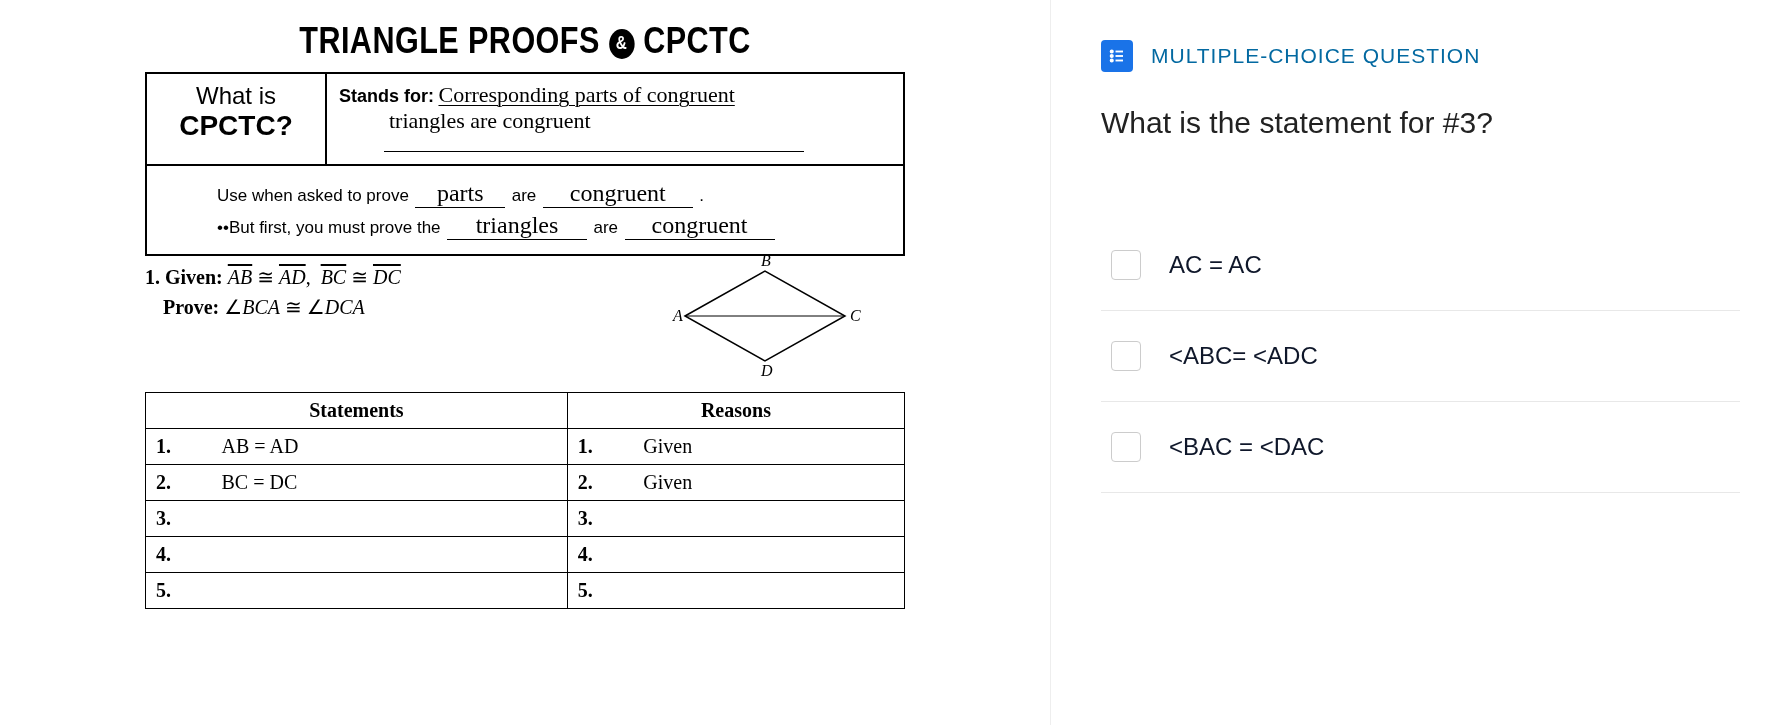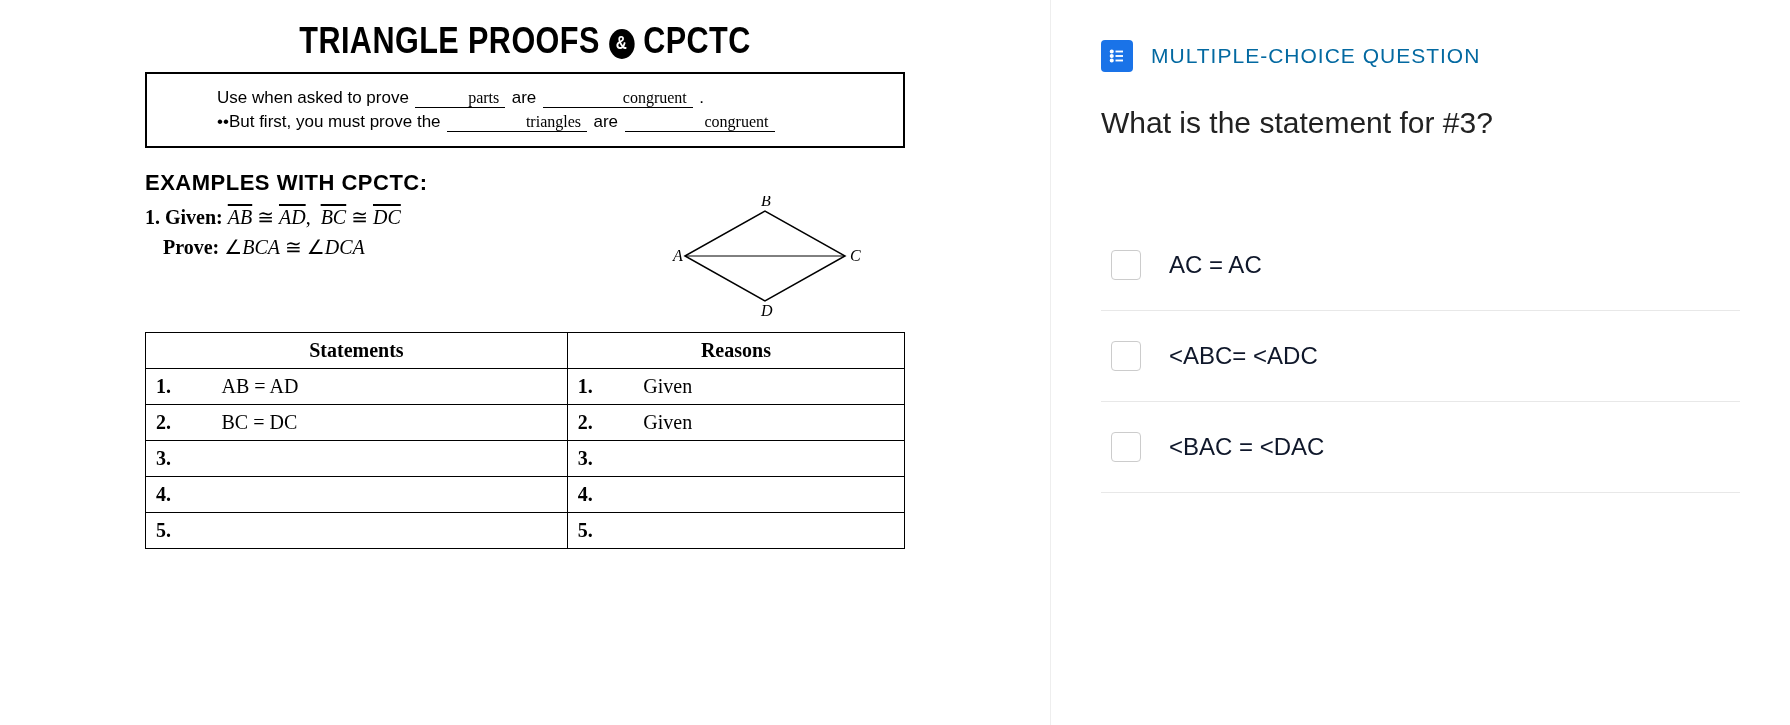--- a/index.html
+++ b/index.html
@@ -89,23 +89,23 @@
     padding-left: 70px !important;
     padding-top: 14px !important;
     padding-bottom: 14px !important;
     font-family: 'Arial Narrow', Arial, sans-serif;
   }
   .use-row .lbl { font-size: 17px; font-weight: 400; }
   .blank {
     display: inline-block;
     border-bottom: 1px solid #000;
     min-width: 90px;
-    text-align: right;
+    text-align: center;
     font-family: Georgia, serif;
-    font-size: 16px;
+    font-size: 24px;
     padding: 0 6px;
     margin: 0 2px;
   }
   .blank.w2 { min-width: 150px; }
   .blank.w3 { min-width: 140px; }
   .examples-hdr {
     font-family: 'Arial Narrow', Arial, sans-serif;
     font-weight: 900;
     font-size: 22px;
     margin-top: 22px;
@@ -172,41 +172,52 @@
   <div class="worksheet">
 
     <div class="title-line">
       <span>TRIANGLE PROOFS</span>
       <span class="title-amp">&amp;</span>
       <span class="cpctc-bold">CPCTC</span>
     </div>
 
     <table class="info-table">
       <tbody>
+          <tr>
+        <td class="what-is-cell">
+          <div class="what-is-top">What is</div>
+          <div class="what-is-bot">CPCTC?</div>
+        </td>
+        <td>
+          <span class="stands-for">Stands for:</span>
+          <span class="fill-text">Corresponding parts of congruent</span><br>
+          <span class="fill-text" style="margin-left:50px;text-decoration:none;">triangles are congruent</span>
+          <div class="fill-line2"></div>
+        </td>
+      </tr>
       <tr>
         <td colspan="2" class="use-row">
           <div>
             <span class="lbl">Use when asked to prove</span>
             <span class="blank">parts</span>
             <span class="lbl">are</span>
             <span class="blank w2">congruent</span>
             <span class="lbl">.</span>
           </div>
           <div style="margin-top:4px;">
             <span class="lbl">••But first, you must prove the</span>
             <span class="blank w3">triangles</span>
             <span class="lbl">are</span>
             <span class="blank w2">congruent</span>
           </div>
         </td>
       </tr>
     </tbody>
       </table>
 
-    <div class="examples-hdr">EXAMPLES WITH CPCTC:</div>
 
     <div class="ex-row">
       <div class="given-prove">
         <div>
           <b>1. Given:</b>
           <span class="bar">AB</span> ≅
           <span class="bar">AD</span>,&nbsp;
           <span class="bar">BC</span> ≅
           <span class="bar">DC</span>
         </div>

